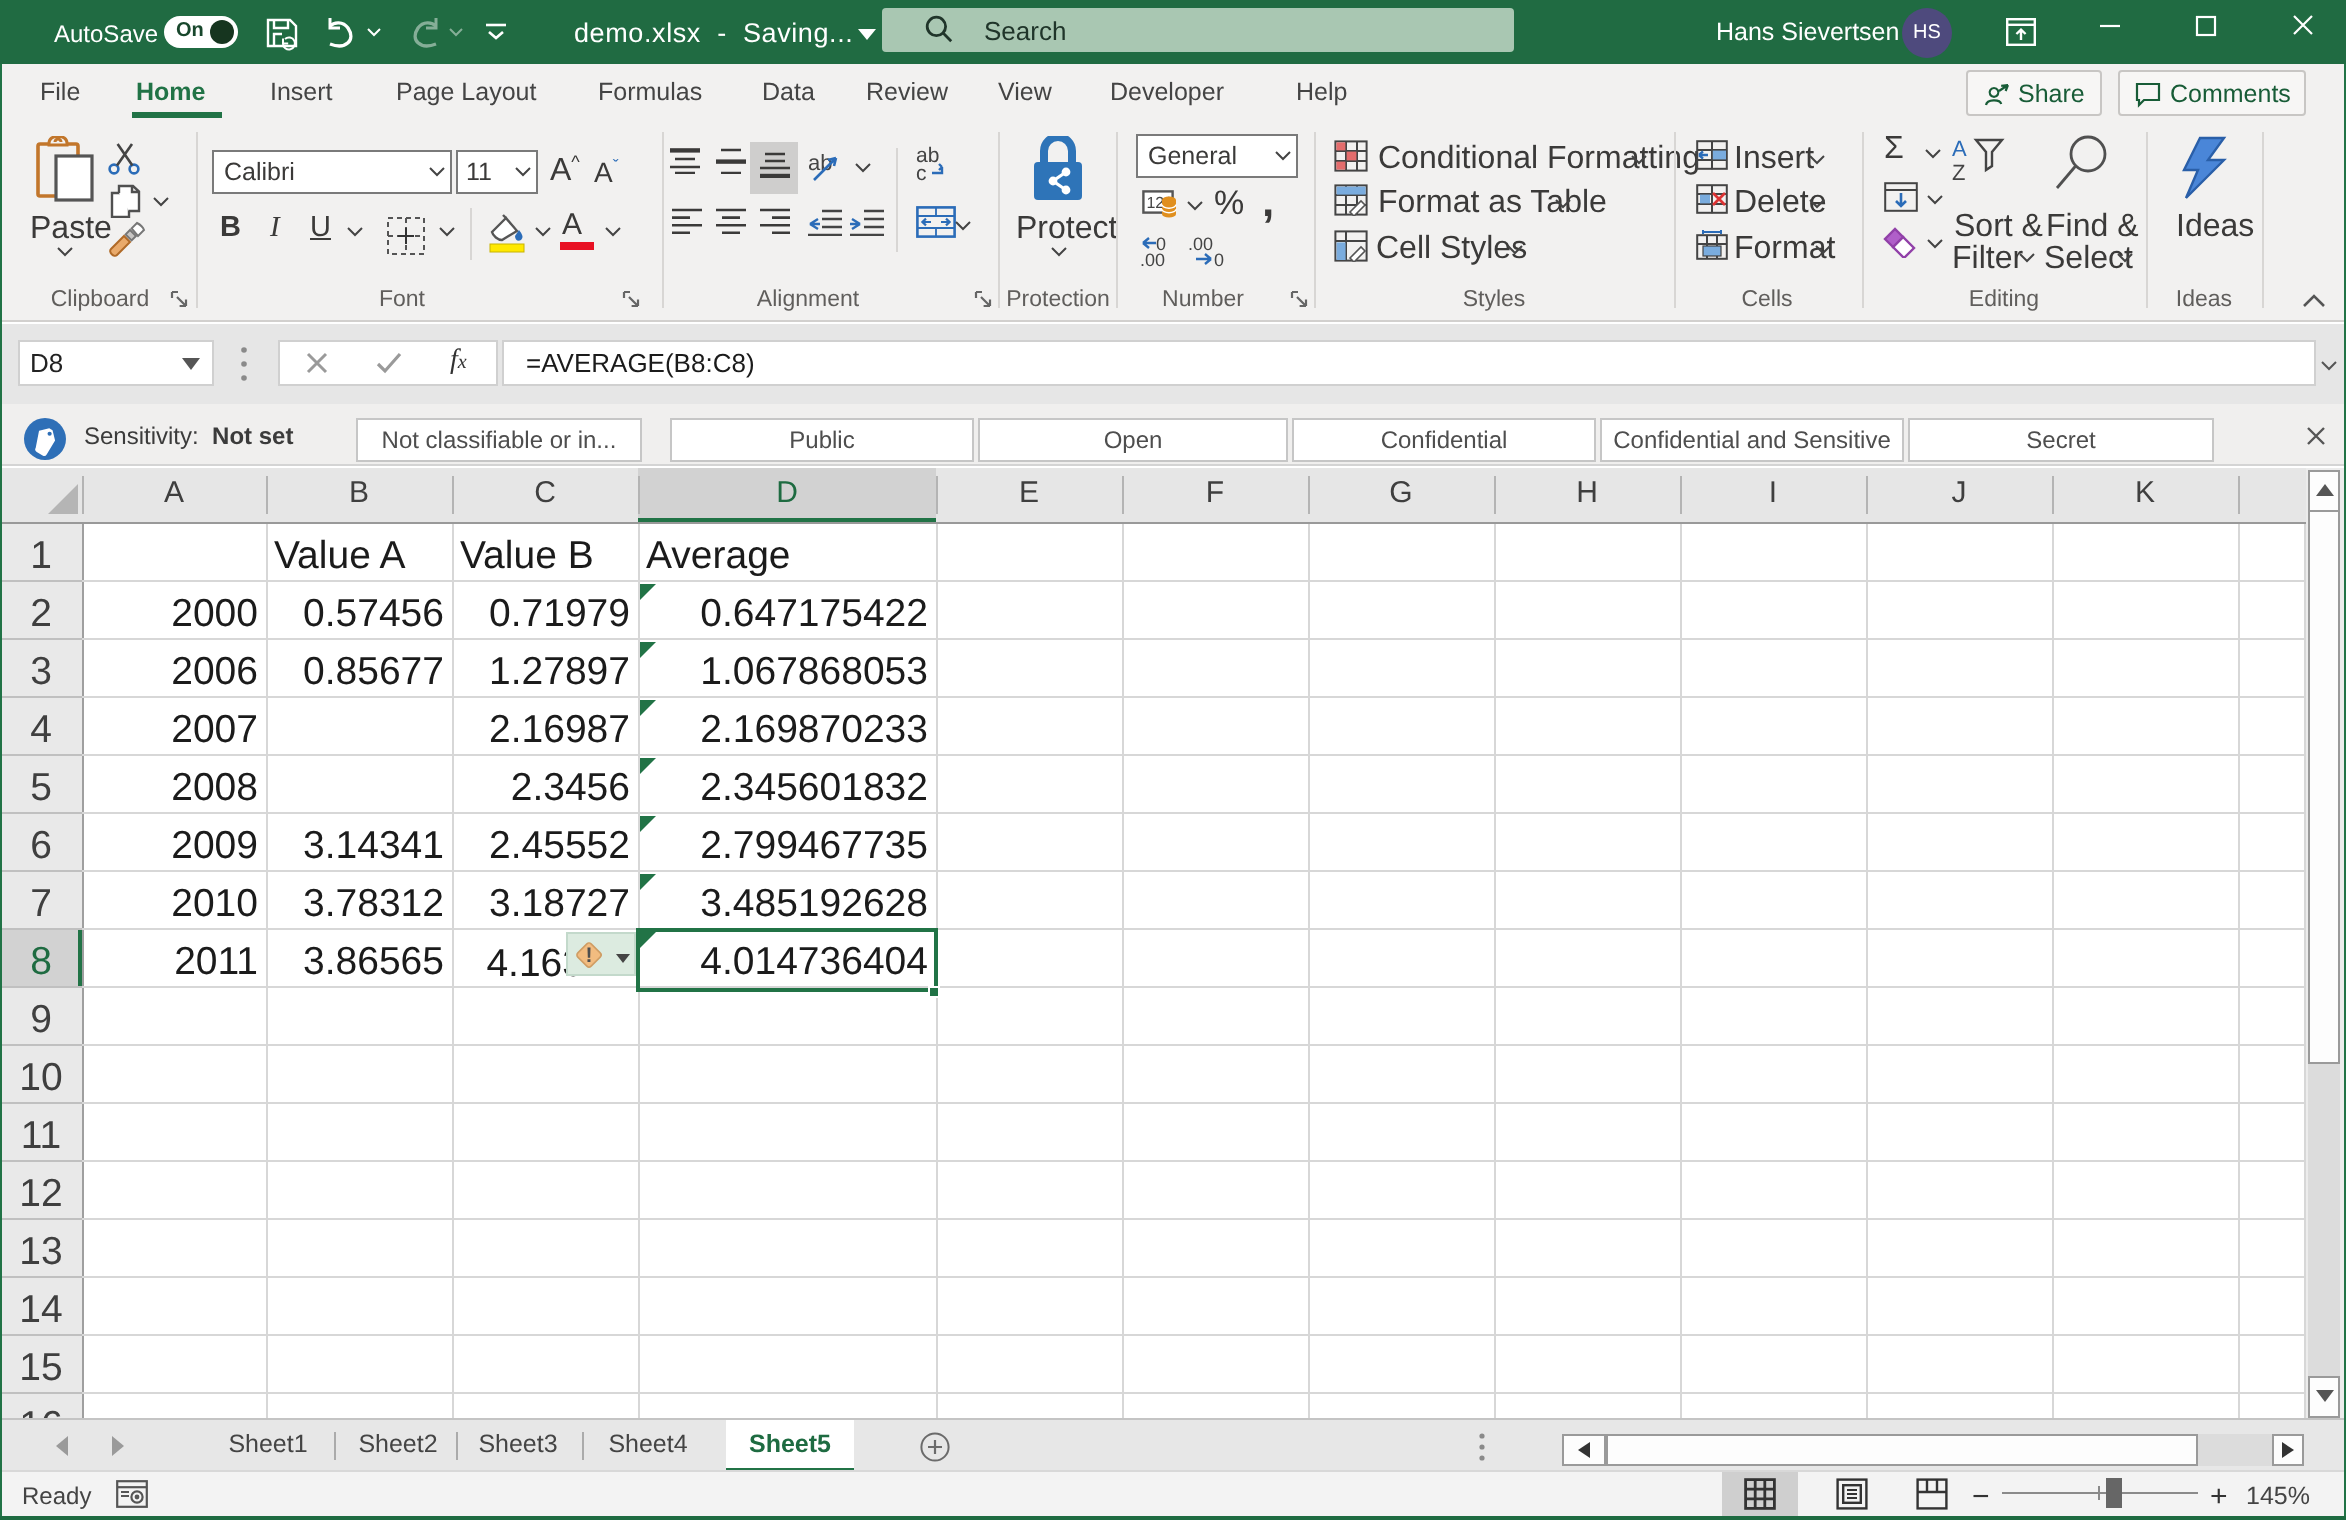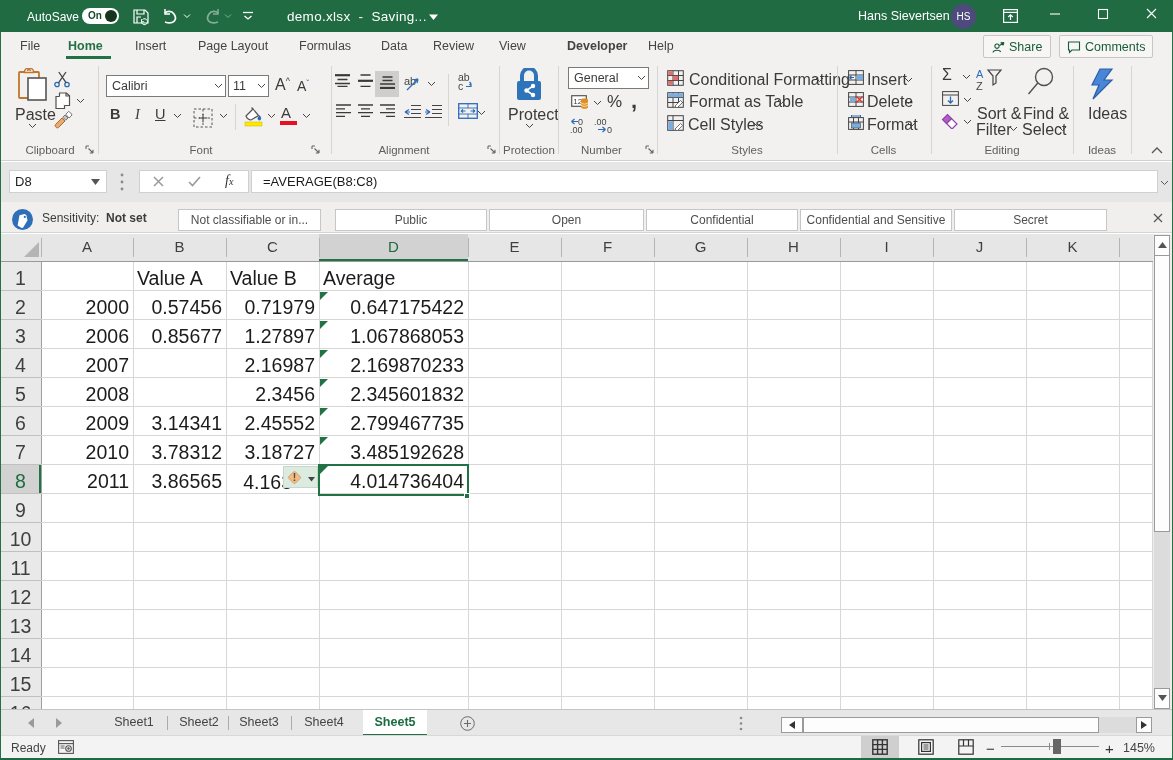--- a/index.html
+++ b/index.html
@@ -94,20 +94,27 @@
         <path d="M1 1.5 L4 4.5 L7 1.5"></path>
       </svg>
   <svg class="abs" style="left:242px;top:11px;" width="12" height="10" viewBox="0 0 12 10" fill="none" stroke="#fff" stroke-width="1.3">
     <path d="M1 1.5 h10"></path>
         <path d="M2.5 5 L6 8 L9.5 5"></path>
   </svg>
   <div class="t" style="left:287px;font-size:13.5px;letter-spacing:0.3px;">demo.xlsx&nbsp; -&nbsp; Saving...</div>
   <svg class="chev" style="left:429px;top:14px;" width="9" height="6" viewBox="0 0 9 6" fill="#fff">
         <path d="M0 0.5 h9 L4.5 6 z"></path>
       </svg>
+  <div id="searchbox">
+    <svg class="mag" width="15" height="15" viewBox="0 0 15 15" fill="none" stroke="#20352a" stroke-width="1.4">
+          <circle cx="6.2" cy="6.2" r="4.6"></circle>
+          <path d="M9.8 9.8 L13.6 13.6"></path>
+        </svg>
+    <div class="st">Search</div>
+  </div>
   <div class="t" style="left:858px;font-size:12.5px;">Hans Sievertsen</div>
   <div id="avatar">HS</div>
   <svg class="abs" style="left:1003px;top:9px;" width="15" height="14" viewBox="0 0 15 14" fill="none" stroke="#fff" stroke-width="1.2">
     <rect x="0.6" y="0.6" width="13.8" height="12.8"></rect>
         <path d="M0.6 3.4 h13.8"></path>
         <path d="M7.5 11 V6 M5.2 8 L7.5 5.8 L9.8 8"></path>
   </svg>
   <div class="winbtn" style="left:1040px;"><svg width="12" height="12" viewBox="0 0 12 12" stroke="#fff">
           <path d="M1 6 h10" stroke-width="1.1"></path>
         </svg></div>
@@ -121,21 +128,21 @@
 
 <div id="tabrow">
   <div class="tab" style="left:19px;">File</div>
   <div class="tab sel" style="left:67px;">Home</div>
   <div class="tab" style="left:134px;">Insert</div>
   <div class="tab" style="left:197px;">Page Layout</div>
   <div class="tab" style="left:298px;">Formulas</div>
   <div class="tab" style="left:380px;">Data</div>
   <div class="tab" style="left:432px;">Review</div>
   <div class="tab" style="left:498px;">View</div>
-  <div class="tab" style="left:566px;font-weight:bold;">Developer</div>
+  <div class="tab" style="left:554px;">Developer</div>
   <div class="tab" style="left:647px;">Help</div>
   <div id="homeline"></div>
   <div class="greenbtn" style="left:982px;width:68px;">
     <svg class="abs" style="left:7px;top:4px;" width="14" height="14" viewBox="0 0 14 14" fill="none" stroke="#185c37" stroke-width="1.1">
       <path d="M6 4 a2.2 2.2 0 1 0 0.01 0"></path>
           <path d="M2 12.5 c0.5 -3 7 -3 7.6 -0.5"></path>
           <path d="M8.5 5.5 L13 2.5 M13 2.5 l-3.4 0.4 M13 2.5 l-1.2 3"></path>
     </svg>
     <span class="abs" style="left:25px;top:4px;">Share</span>
   </div>

